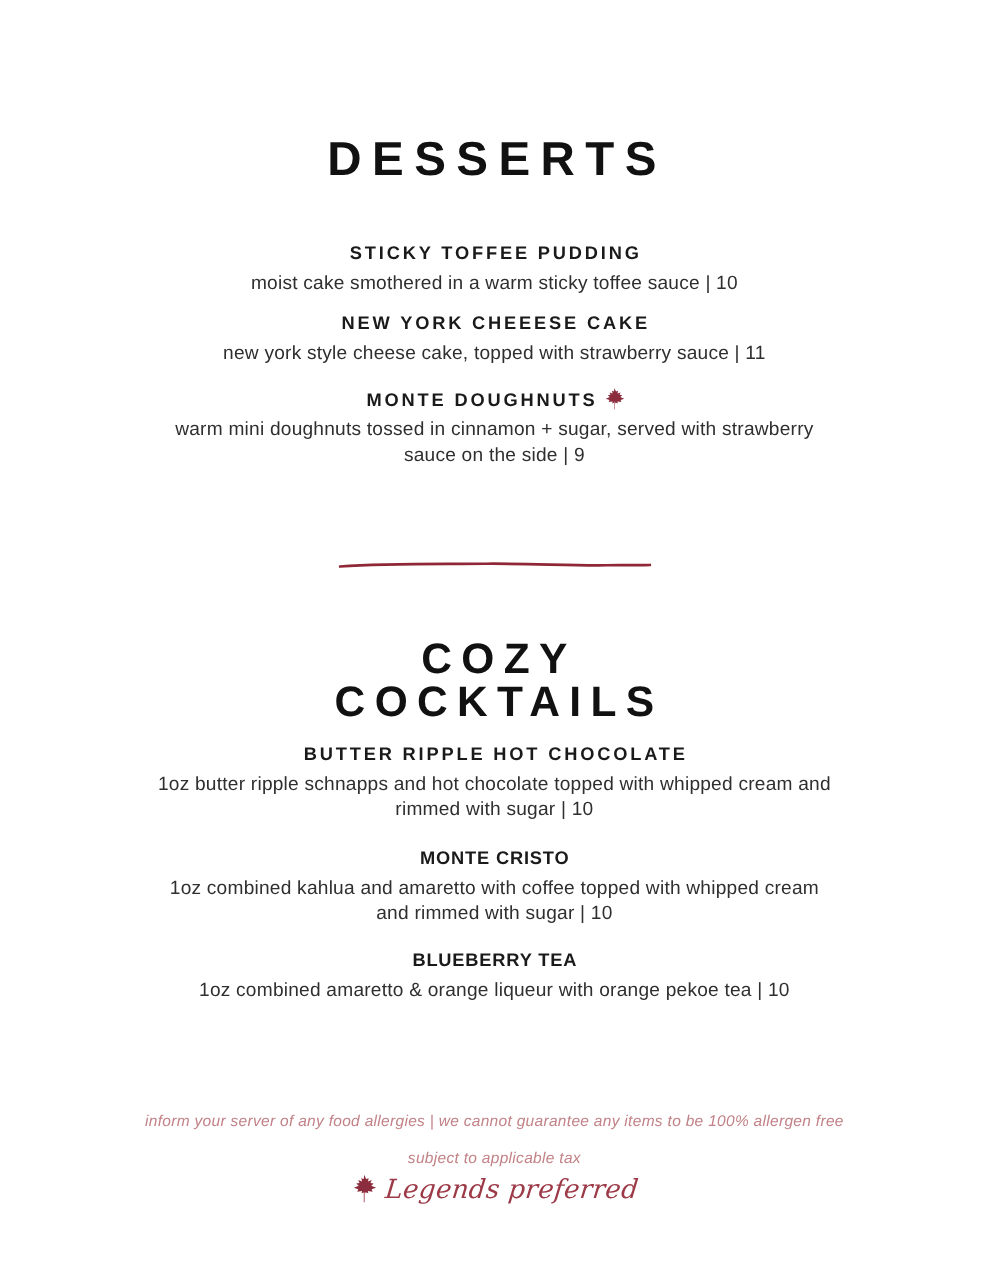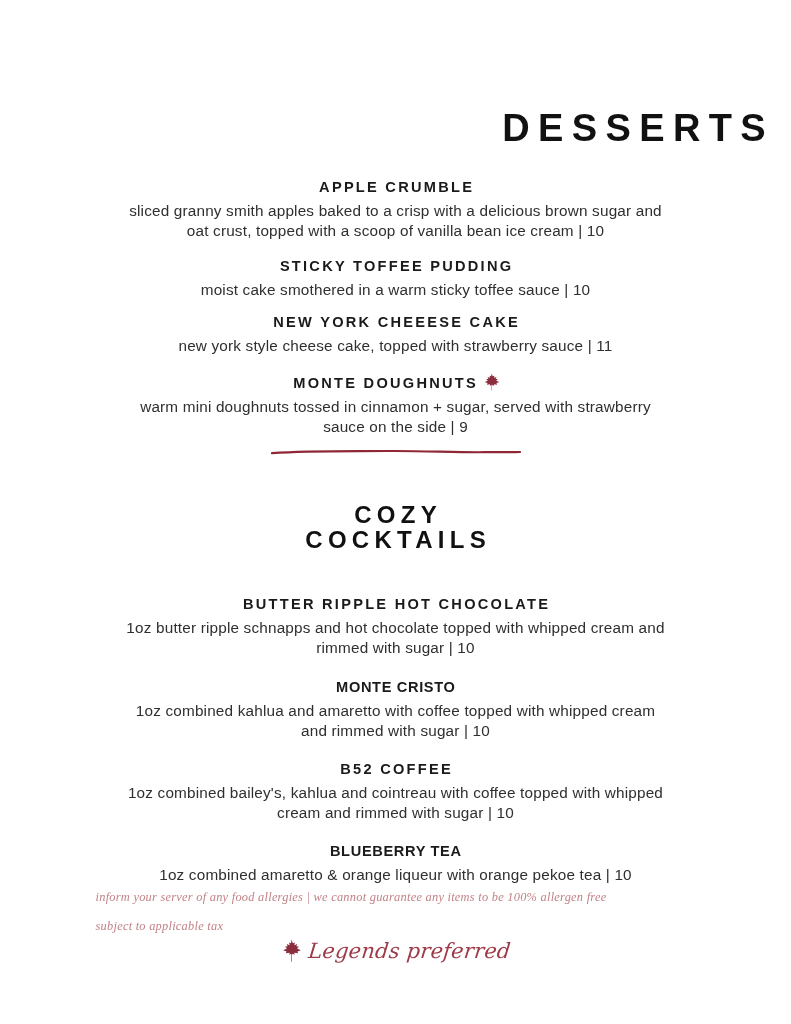--- a/index.html
+++ b/index.html
@@ -23,30 +23,29 @@
     font-weight: 700;
     color: #111111;
     letter-spacing: 0.22em;
     line-height: 1.0;
     text-indent: 0.22em;
   }
   #desserts-title {
     position: absolute;
     top: 84px;
     left: 0;
-    right: 17px;
+    right: 4px;
     font-size: 38px;
-    text-align: right;
   }
   #cocktails-title {
     position: absolute;
     top: 487px;
     left: 0;
     right: 0;
-    font-size: 24px;
+    font-size: 34px;
     line-height: 1.04;
   }
   .title-line { display: block; }
 
   
   .menu-block {
     position: absolute;
     left: 50%;
     transform: translateX(-50%);
     width: 540px;
@@ -101,27 +100,26 @@
   }
   #divider svg { display: block; width: 100%; height: 100%; }
 
   
   #footer-note {
     position: absolute;
     top: 891px;
     left: 50%;
     transform: translateX(-50%);
     width: 600px;
-    text-align: left;
+    text-align: center;
     color: #c28287;
     font-style: italic;
     font-size: 12.4px;
     letter-spacing: 0.02em;
     line-height: 1.0;
-    font-family: Liberation Serif, serif;
   }
   .footer-line-1 { display: block; }
   .footer-line-2 { display: block; margin-top: 17px; }
 
   #brand-mark {
     position: absolute;
     top: 939px;
     left: 50%;
     transform: translateX(-50%);
     display: flex;
@@ -148,24 +146,20 @@
 </style>
 </head>
 <body>
 
 <div class="page">
 
   <h1 id="desserts-title" class="section-title">DESSERTS</h1>
 
   <div class="menu-block" style="top:178px;">
 
-    <div class="item">
-      <span class="item-name">APPLE CRUMBLE</span>
-      <span class="item-desc">sliced granny smith apples baked to a crisp with a delicious brown sugar and oat crust, topped with a scoop of vanilla bean ice cream | 10</span>
-    </div>
 
     <div class="item" style="margin-top:16px;">
       <span class="item-name">STICKY TOFFEE PUDDING</span>
       <span class="item-desc">moist cake smothered in a warm sticky toffee sauce | 10</span>
     </div>
 
     <div class="item" style="margin-top:5px;">
       <span class="item-name">NEW YORK CHEEESE CAKE</span>
       <span class="item-desc">new york style cheese cake, topped with strawberry sauce | 11</span>
     </div>
@@ -198,24 +192,20 @@
     <div class="item">
       <span class="item-name">BUTTER RIPPLE HOT CHOCOLATE</span>
       <span class="item-desc">1oz butter ripple schnapps and hot chocolate topped with whipped cream and rimmed with sugar | 10</span>
     </div>
 
     <div class="item" style="margin-top:20px;">
       <span class="item-name tight">MONTE CRISTO</span>
       <span class="item-desc">1oz combined kahlua and amaretto with coffee topped with whipped cream and rimmed with sugar | 10</span>
     </div>
 
-    <div class="item" style="margin-top:19px;">
-      <span class="item-name">B52 COFFEE</span>
-      <span class="item-desc">1oz combined bailey's, kahlua and cointreau with coffee topped with whipped cream and rimmed with sugar | 10</span>
-    </div>
 
     <div class="item" style="margin-top:19px;">
       <span class="item-name tight">BLUEBERRY TEA</span>
       <span class="item-desc">1oz combined amaretto &amp; orange liqueur with orange pekoe tea | 10</span>
     </div>
 
   </div>
 
   <div id="footer-note">
     <span class="footer-line-1">inform your server of any food allergies | we cannot guarantee any items to be 100% allergen free</span>

